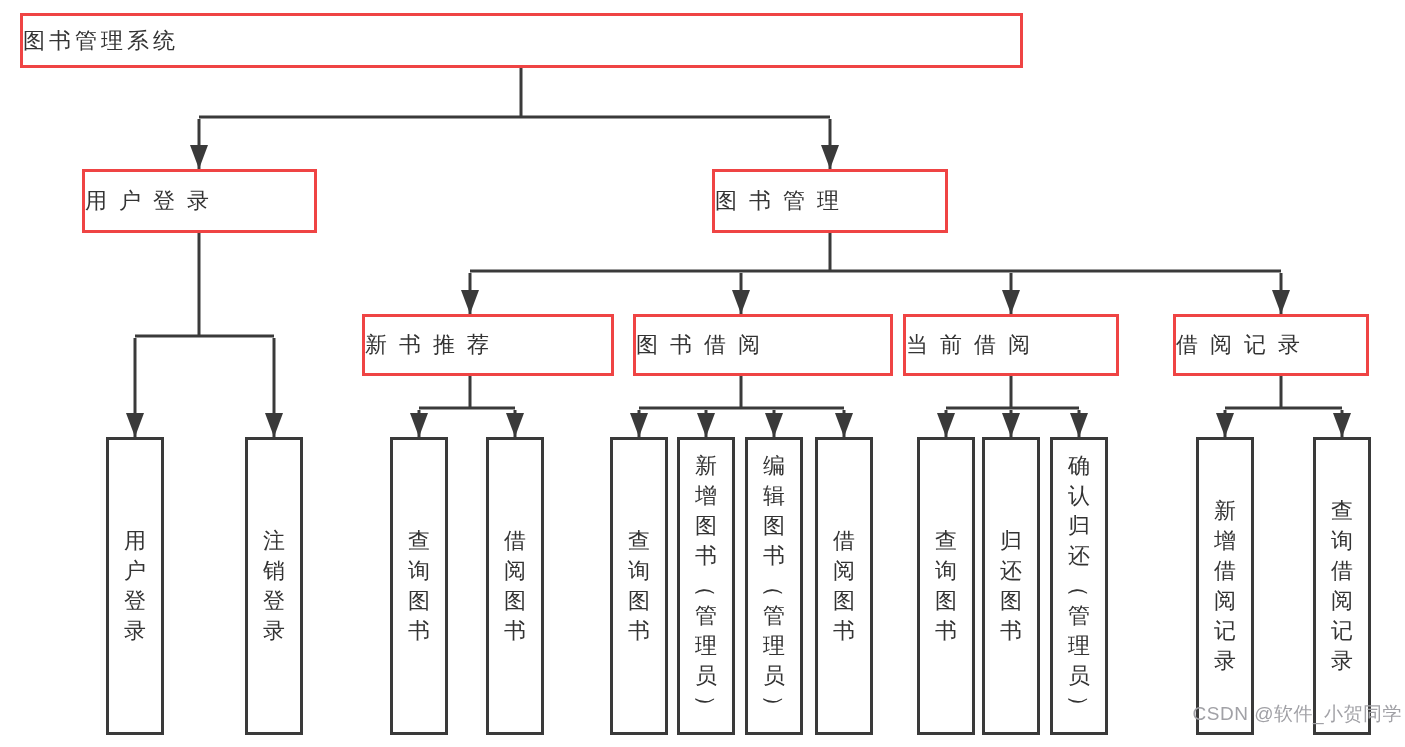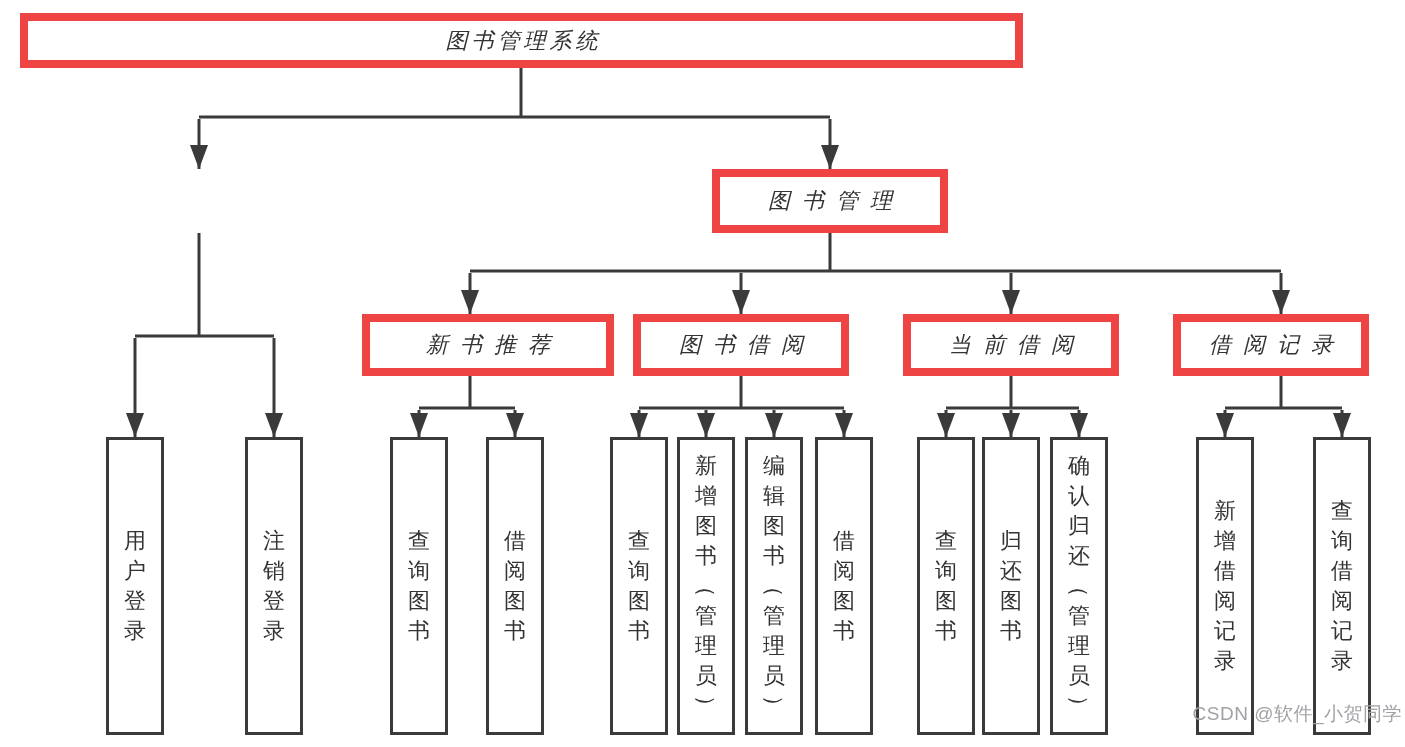--- a/index.html
+++ b/index.html
@@ -3,22 +3,22 @@
 <meta charset="utf-8">
 <style>
   html,body{margin:0;padding:0;background:#ffffff;}
   #canvas{
     position:relative;width:1405px;height:747px;background:#ffffff;overflow:hidden;
     font-family:"Liberation Sans","DejaVu Sans",sans-serif;
   }
   #wires{position:absolute;left:0;top:0;z-index:1;}
   .hnode{
     position:absolute;box-sizing:border-box;z-index:2;
-    border:8px solid #ef4444;background:#ffffff;
-    display:flex;align-items:center;justify-content:center;font-style:italic;
+    border:3px solid #ef4444;background:#ffffff;
+    display:flex;align-items:center;
   }
   .hnode .lbl{
     font-size:22px;color:#333333;letter-spacing:12px;margin-right:-12px;white-space:nowrap;
   }
   .hnode.root .lbl{letter-spacing:4px;margin-right:-4px;}
   .vnode{
     position:absolute;box-sizing:border-box;z-index:2;
     width:58px;height:298px;border:3px solid #3a3a3a;background:#ffffff;
     display:flex;flex-direction:column;align-items:center;justify-content:center;
   }
@@ -69,28 +69,31 @@
       <line x1="1079" y1="410" x2="1079" y2="437" marker-end="url(#arr)"></line>
       <line x1="1225" y1="410" x2="1225" y2="437" marker-end="url(#arr)"></line>
       <line x1="1342" y1="410" x2="1342" y2="437" marker-end="url(#arr)"></line>
     </g>
   </svg>
 
   <div class="hnode root" style="left:20px;top:13px;width:1003px;height:55px">
     <span class="lbl">图书管理系统</span>
   </div>
 
+  <div class="hnode" style="left:82px;top:169px;width:235px;height:64px">
+    <span class="lbl">用户登录</span>
+  </div>
   <div class="hnode" style="left:712px;top:169px;width:236px;height:64px">
     <span class="lbl">图书管理</span>
   </div>
 
   <div class="hnode" style="left:362px;top:314px;width:252px;height:62px">
     <span class="lbl">新书推荐</span>
   </div>
-  <div class="hnode" style="left:633px;top:314px;width:216px;height:62px">
+  <div class="hnode" style="left:633px;top:314px;width:260px;height:62px">
     <span class="lbl">图书借阅</span>
   </div>
   <div class="hnode" style="left:903px;top:314px;width:216px;height:62px">
     <span class="lbl">当前借阅</span>
   </div>
   <div class="hnode" style="left:1173px;top:314px;width:196px;height:62px">
     <span class="lbl">借阅记录</span>
   </div>
 
   <div class="vnode" style="left:106px;top:437px">

